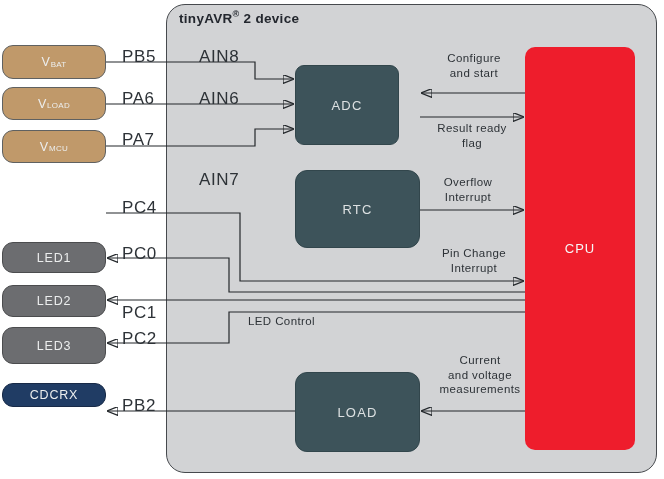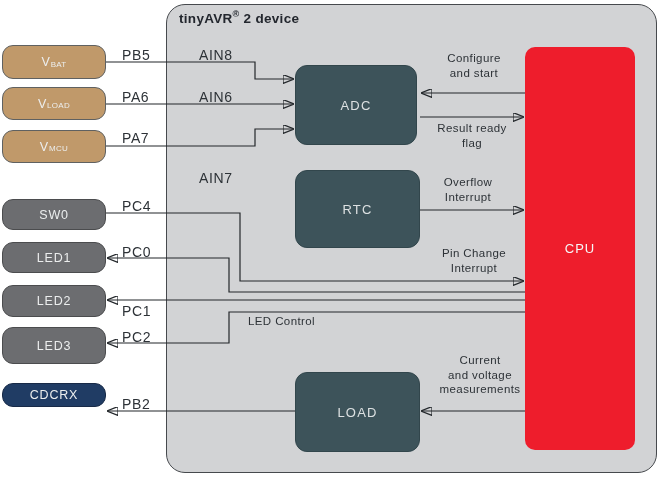--- a/index.html
+++ b/index.html
@@ -38,21 +38,21 @@
     border:1px solid #32464c; display:flex; align-items:center; justify-content:center;
     color:#dde1e2; font-size:13px; letter-spacing:1.2px; box-sizing:border-box;
   }
   .cpu{
     position:absolute; left:525px; top:47px; width:110px; height:403px;
     background:var(--cpu-red); border-radius:10px;
     display:flex; align-items:center; justify-content:center;
     color:#f6f7f7; font-size:13px; letter-spacing:1px;
   }
   .pin{
-    position:absolute; font-size:14px; color:var(--label-text);
+    position:absolute; font-size:17px; color:var(--label-text);
     letter-spacing:0.6px; white-space:nowrap;
   }
   .sig{
     position:absolute; font-size:11.5px; color:var(--label-text);
     line-height:14.5px; text-align:center; letter-spacing:0.4px; white-space:nowrap;
   }
   .sig.left{text-align:left;}
   .wires{position:absolute; left:0; top:0; z-index:5; pointer-events:none;}
   .wires path{fill:none; stroke:var(--line-dark); stroke-width:1.2px;}
   .lbl{z-index:6;}
@@ -90,37 +90,34 @@
       <sub>BAT</sub>
     </div>
   <div class="ext tan" style="top:87px;height:33px;">
       <span>V</span>
       <sub>LOAD</sub>
     </div>
   <div class="ext tan" style="top:130px;height:33px;">
       <span>V</span>
       <sub>MCU</sub>
     </div>
-  <div class="ext gray" style="top:199px;height:31px;">
-      <span>SW0</span>
-    </div>
   <div class="ext gray" style="top:242px;height:31px;">
       <span>LED1</span>
     </div>
   <div class="ext gray" style="top:285px;height:32px;">
       <span>LED2</span>
     </div>
   <div class="ext gray" style="top:327px;height:37px;">
       <span>LED3</span>
     </div>
   <div class="ext navy" style="top:383px;height:24px;">
       <span>CDCRX</span>
     </div>
 
-  <div class="block" style="left:295px;top:65px;width:122px;height:80px;">
+  <div class="block" style="left:295px;top:65px;width:104px;height:80px;border-radius:9px;">
       <span>ADC</span>
     </div>
   <div class="block" style="left:295px;top:170px;width:125px;height:78px;">
       <span>RTC</span>
     </div>
   <div class="block" style="left:295px;top:372px;width:125px;height:80px;">
       <span>LOAD</span>
     </div>
   <div class="cpu">
       <span>CPU</span>

